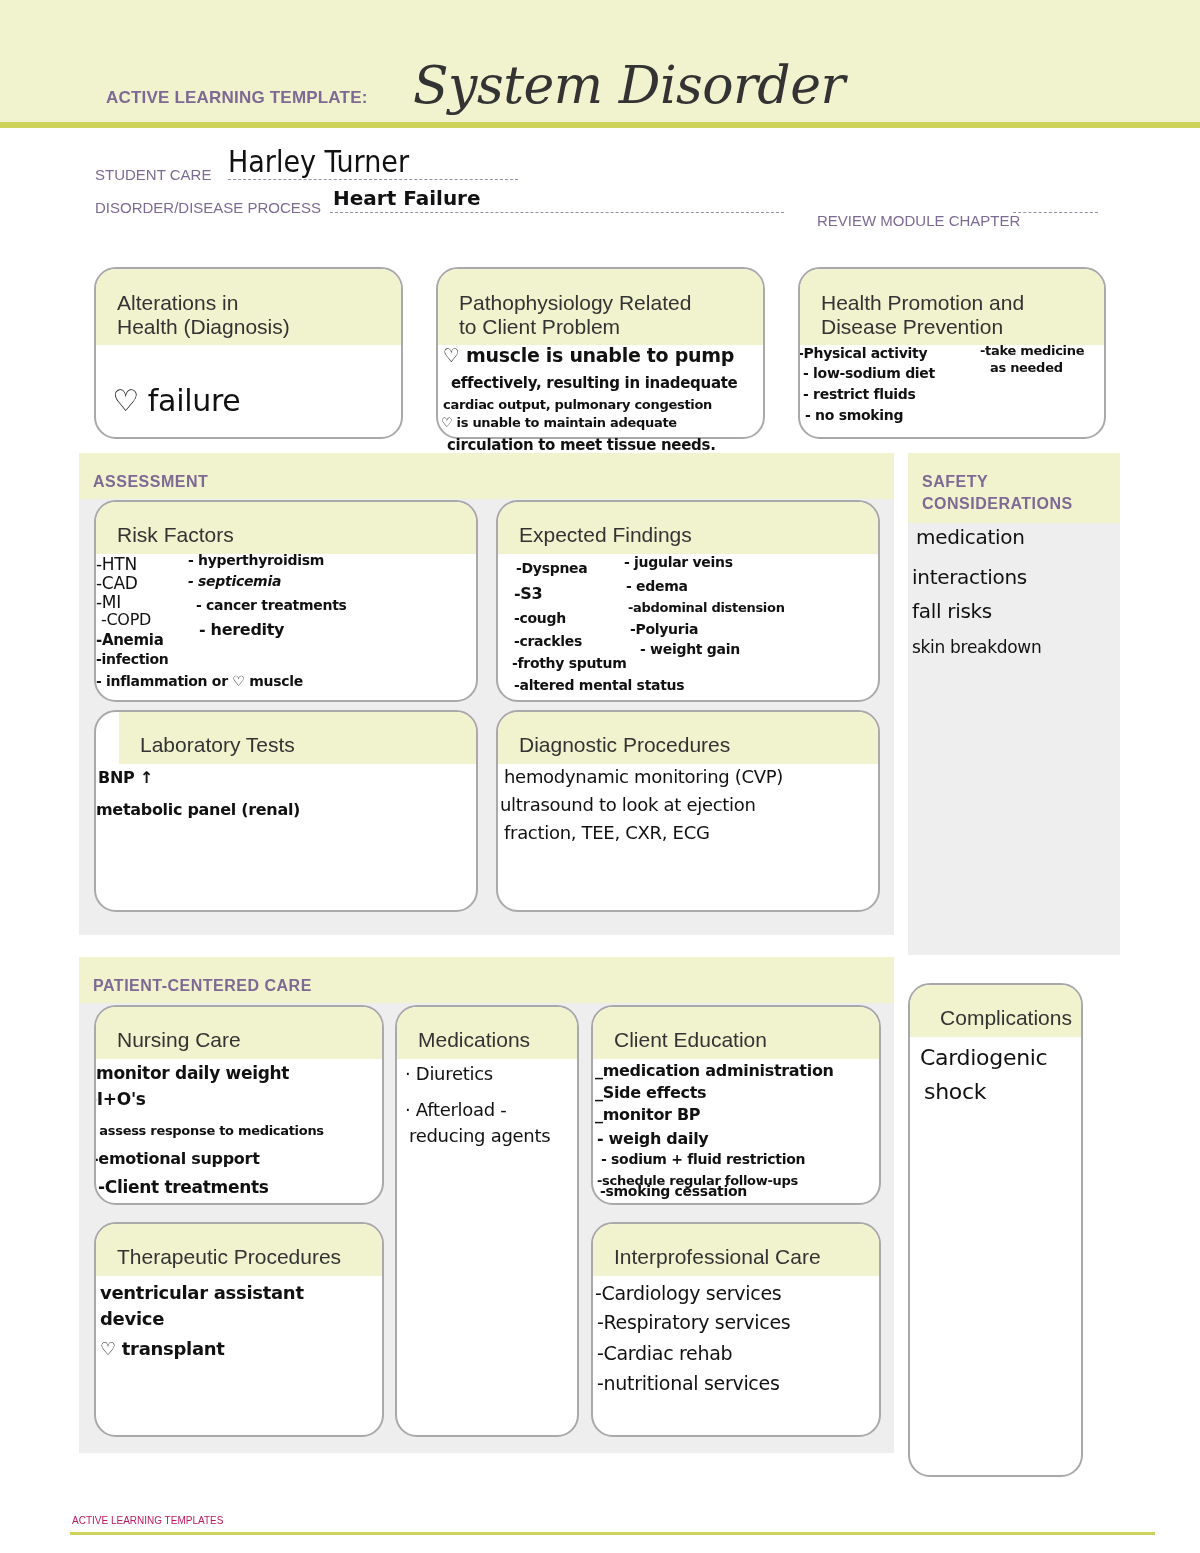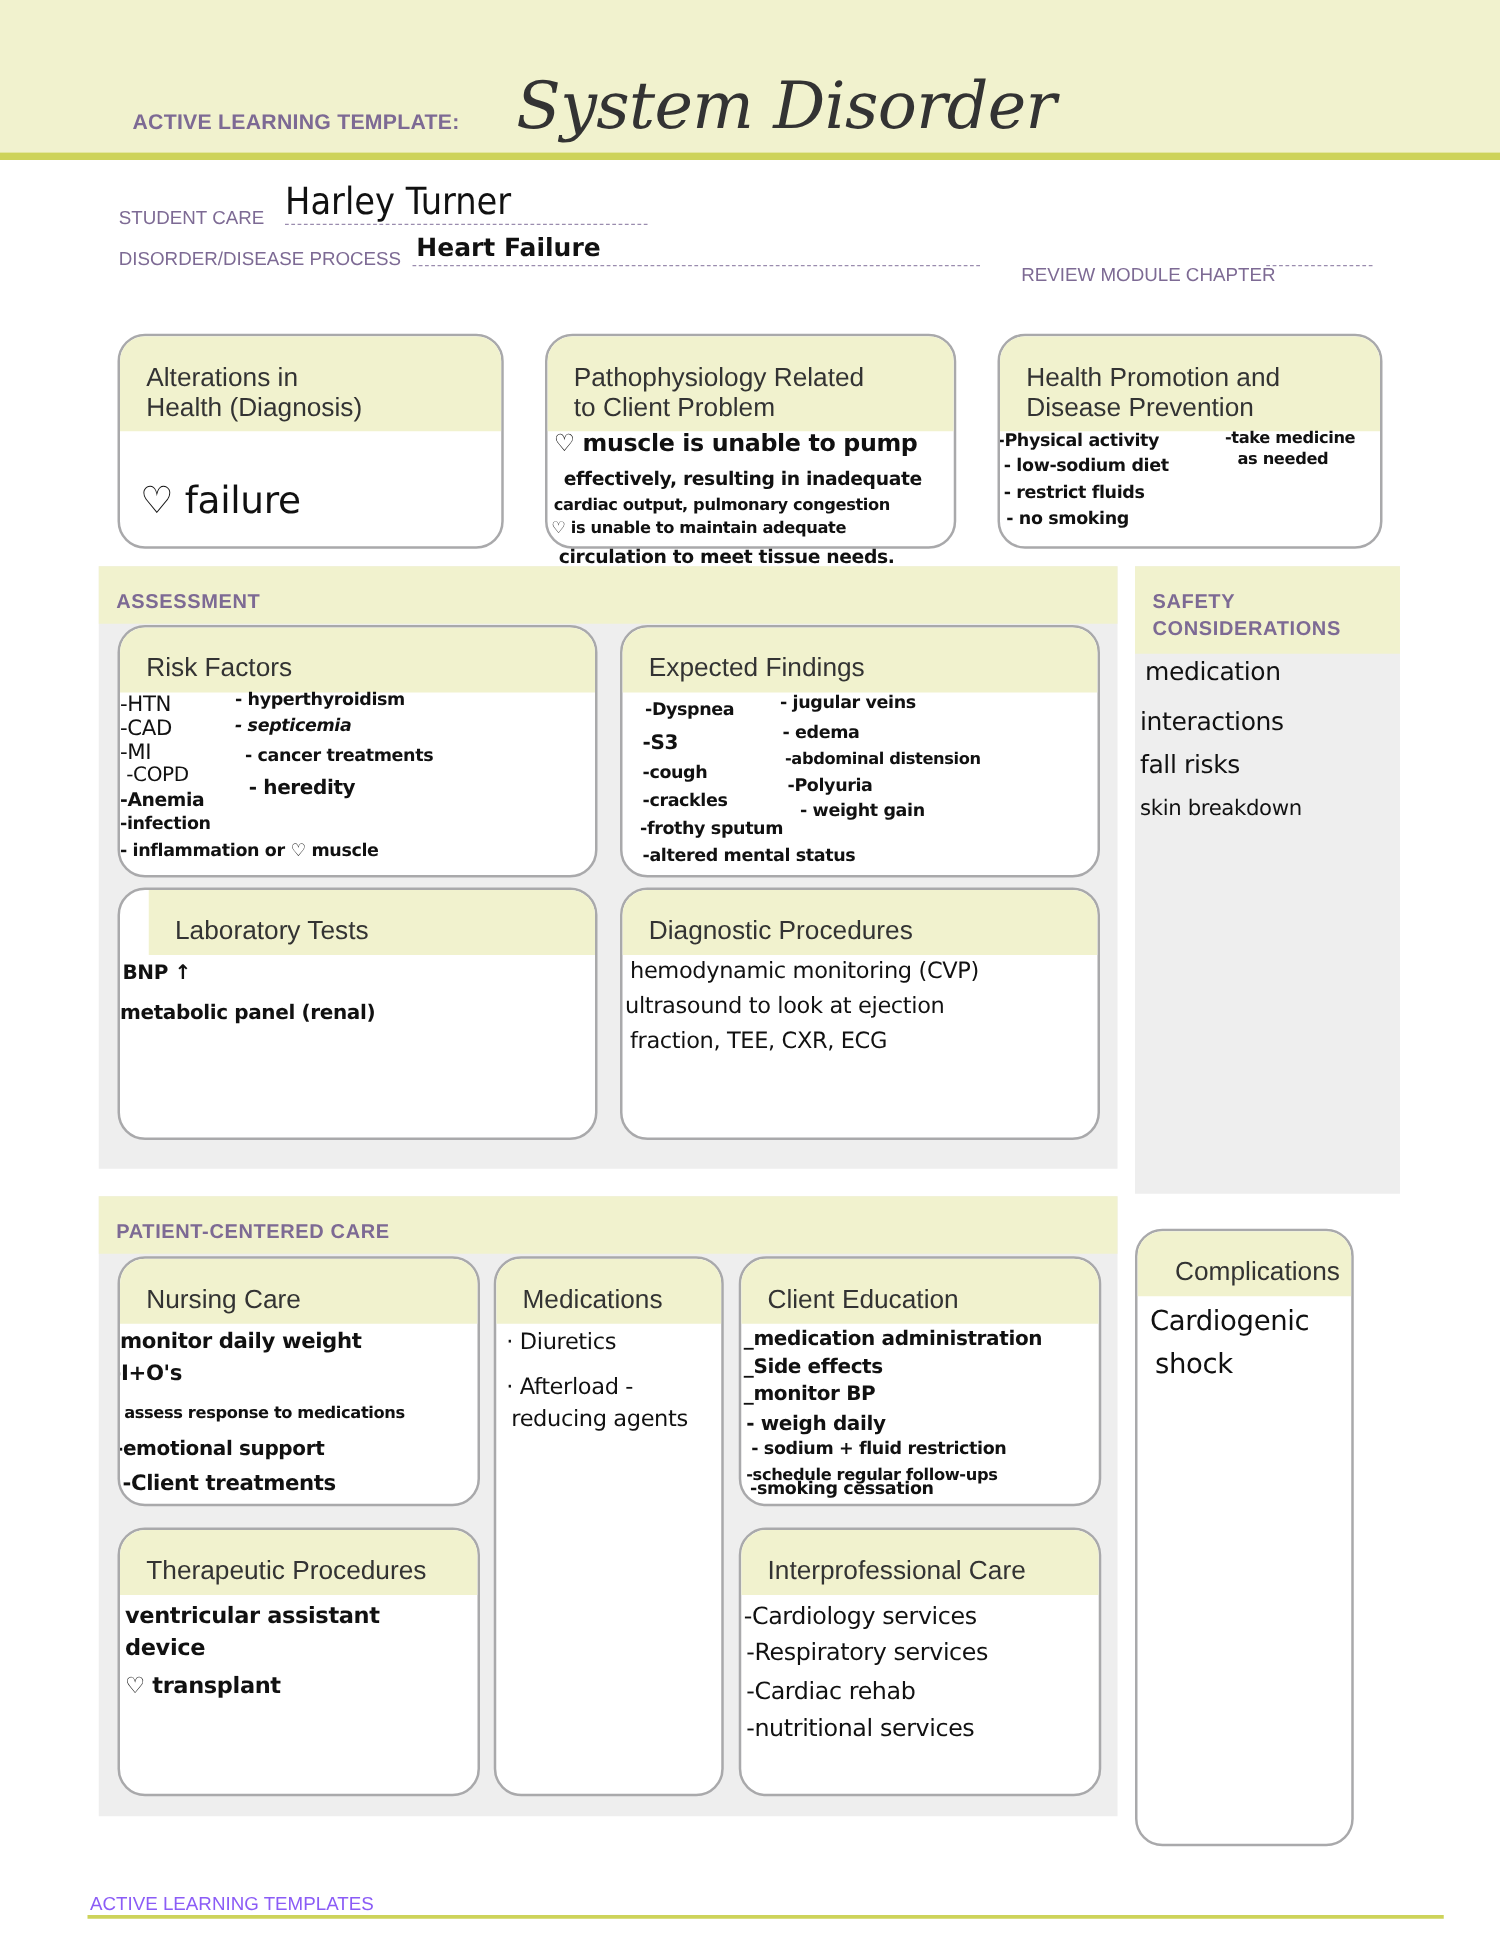--- a/index.html
+++ b/index.html
@@ -52,21 +52,21 @@
 
     
     .panel { position: absolute; background: #eeeeee; }
     .panel-head {
       position: absolute; left: 0; top: 0; width: 100%; background: #f1f2ce;
       color: #7d6a94; font-weight: bold; font-size: 16px; letter-spacing: 0.5px;
       padding-left: 14px;
     }
 
     .footer-label {
-      position: absolute; left: 72px; top: 1515px; font-size: 15px; color: #8b5cf6;
+      position: absolute; left: 72px; top: 1515px; font-size: 10px; color: #be185d;
     }
     .footer-rule {
       position: absolute; left: 70px; top: 1532px; width: 1085px; height: 3px; background: #cdd35a;
     }
   </style>
 </head>
 <body>
 
 <div class="header-band"></div>
 <div class="header-rule"></div>

